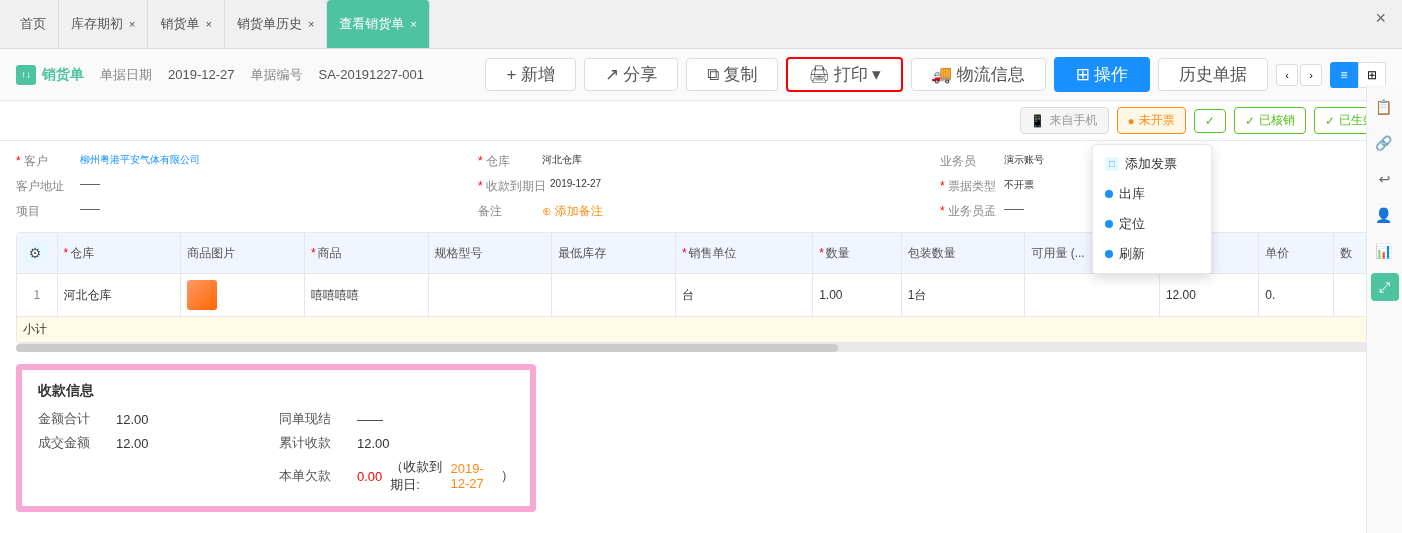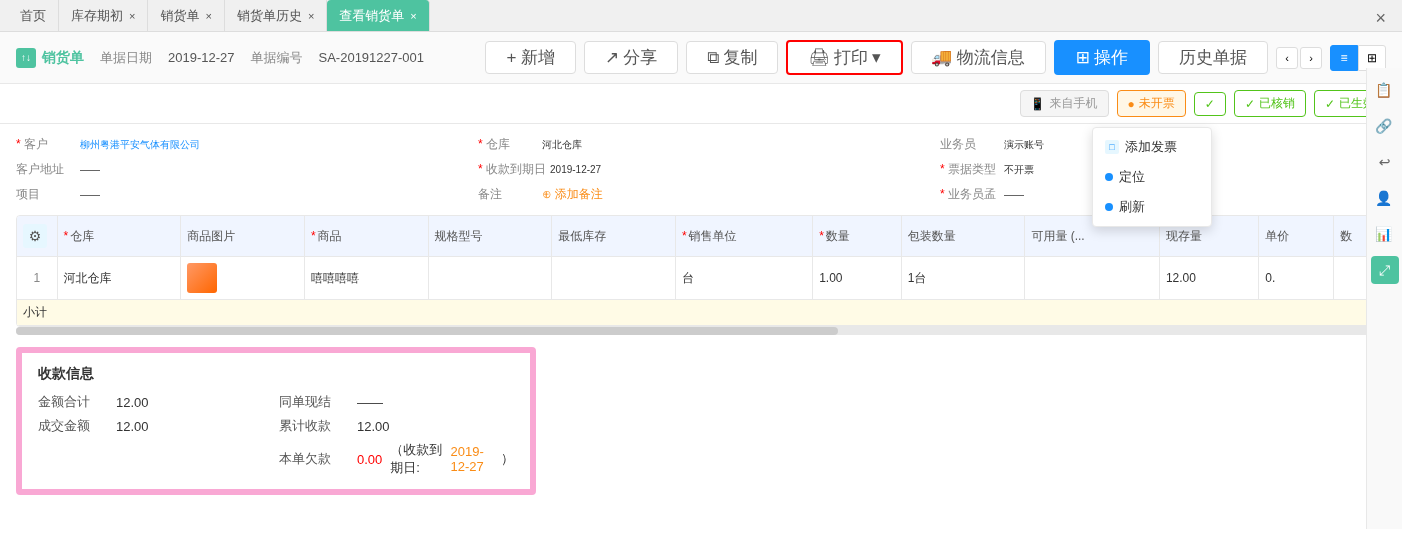--- a/index.html
+++ b/index.html
@@ -1,19 +1,19 @@
 <!DOCTYPE html>
 <html><head>
   <meta charset="utf-8">
   <style>
     * { box-sizing: border-box; margin: 0; padding: 0; }
     body { font-family: 'Microsoft YaHei', Arial, sans-serif; font-size: 13px; background: #f5f5f5; color: #333; overflow: hidden; }
 
     
-    .tab-bar { display: flex; align-items: center; background: #f0f0f0; border-bottom: 1px solid #ddd; height: 32px; padding: 0 8px; }
+    .tab-bar { display: flex; align-items: center; background: #f0f0f0; border-bottom: 1px solid #ddd; height: 49px; padding: 0 8px; }
     .tab-item { display: flex; align-items: center; padding: 0 12px; height: 100%; cursor: pointer; font-size: 13px; color: #555; border-right: 1px solid #ddd; }
     .tab-item.active { background: #4ec3a0; color: #fff; border-radius: 4px 4px 0 0; }
     .tab-item .close-icon { margin-left: 6px; font-size: 11px; cursor: pointer; }
 
     
     .main-content { background: #fff; height: calc(100vh - 36px); position: relative; overflow: hidden; }
 
     
     .doc-header { display: flex; align-items: center; padding: 8px 16px; border-bottom: 1px solid #e8e8e8; background: #fafafa; }
     .doc-title { display: flex; align-items: center; color: #4ec3a0; font-size: 14px; font-weight: bold; }
@@ -30,21 +30,21 @@
 
     
     .status-bar { display: flex; align-items: center; justify-content: flex-end; padding: 6px 16px; gap: 8px; border-bottom: 1px solid #e8e8e8; }
     .status-btn { display: flex; align-items: center; gap: 4px; padding: 4px 10px; border: 1px solid #ddd; border-radius: 4px; background: #fff; cursor: pointer; font-size: 12px; }
     .status-btn.green { background: #fff; border-color: #52c41a; color: #52c41a; }
     .status-btn.gray { background: #f5f5f5; color: #999; }
     .status-btn.orange { background: #fff7e6; border-color: #fa8c16; color: #fa8c16; }
 
     
     .form-area { padding: 12px 16px; display: grid; grid-template-columns: 1fr 1fr 1fr; gap: 8px 16px; }
-    .form-row { display: flex; align-items: center; gap: 4px; }
+    .form-row { display: flex; gap: 4px; }
     .form-label { color: #888; font-size: 12px; min-width: 60px; }
     .form-label.required::before { content: '* '; color: red; }
     .form-value { color: #333; font-size: 10px; }
     .form-value.link { color: #1890ff; cursor: pointer; }
     .form-add { color: #fa8c16; cursor: pointer; font-size: 12px; }
 
     
     .table-wrapper { margin: 0 16px; border: 1px solid #e8e8e8; border-radius: 4px; overflow: hidden; }
     table { width: 100%; border-collapse: collapse; font-size: 12px; }
     thead tr { background: #f0f5ff; }
@@ -319,20 +319,24 @@
       </div>
     </div>
 
     <div class="dropdown-menu">
       <div class="dropdown-item">
         <div class="icon-sq">□</div>
         <span>添加发票</span>
       </div>
       <div class="dropdown-item">
         <div class="dot blue"></div>
+        <span>出库</span>
+      </div>
+      <div class="dropdown-item">
+        <div class="dot blue"></div>
         <span>定位</span>
       </div>
       <div class="dropdown-item">
         <div class="dot blue"></div>
         <span>刷新</span>
       </div>
     </div>
 
     <div class="right-panel">
       <div class="right-icon">📋</div>

